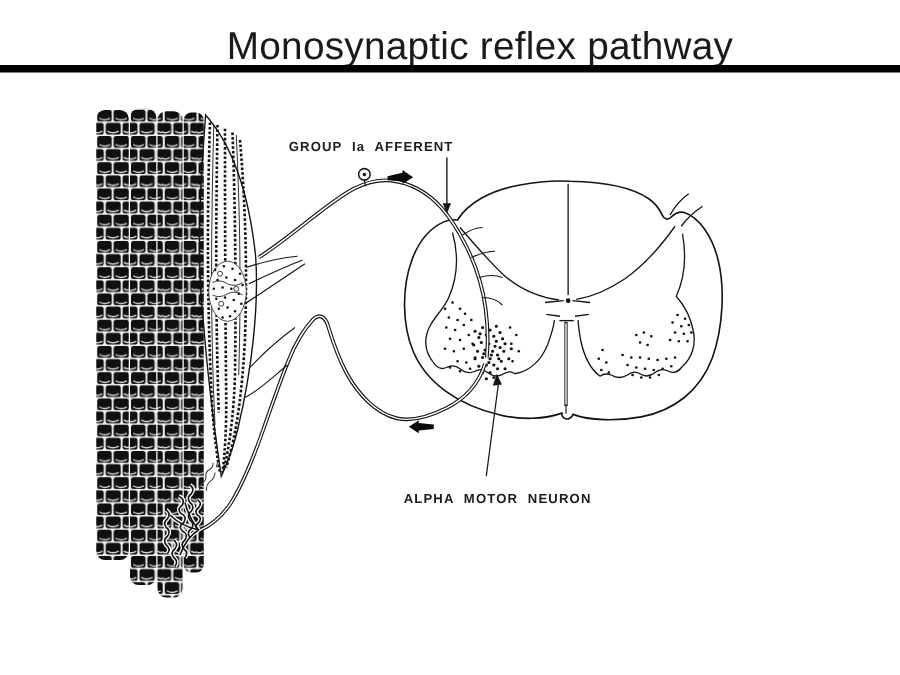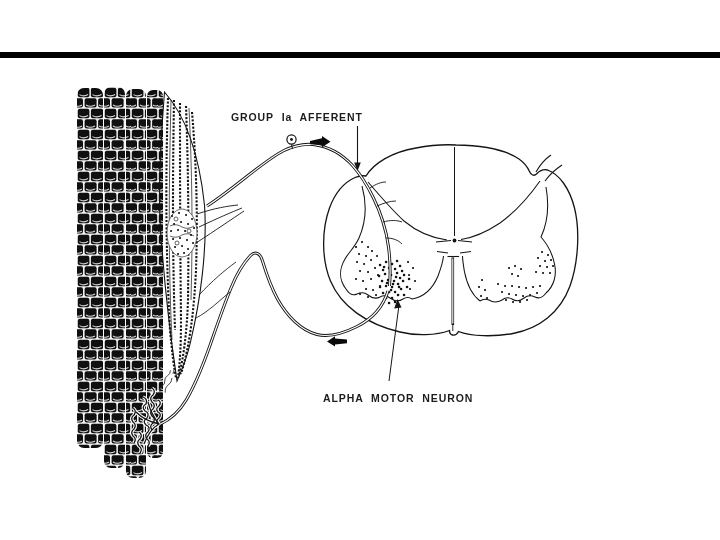--- a/index.html
+++ b/index.html
@@ -13,20 +13,21 @@
   .diagram-figure svg{position:absolute;left:0;top:0;}
   .diag-label{font-family:"Liberation Sans",sans-serif;font-size:10.5px;font-weight:700;
     letter-spacing:0.9px;word-spacing:4px;fill:#1c1c1c;}
   .ink{stroke:#141414;fill:none;}
 </style>
 </head>
 <body>
 
 <div class="slide">
 
+  <h1 class="slide-title">Monosynaptic reflex pathway</h1>
   <div class="title-rule"></div>
 
   <figure class="diagram-figure">
     <svg width="720" height="540" viewBox="0 0 720 540">
       <defs>
         <pattern id="bricks" x="77" y="87" width="27" height="21" patternUnits="userSpaceOnUse">
           <rect x="0" y="0" width="27" height="21" fill="#f2f2f2"></rect>
           <rect x="0.8" y="0.8" width="11.6" height="9.4" rx="2" fill="#101010"></rect>
           <rect x="13.9" y="0.8" width="12.3" height="9.4" rx="2" fill="#101010"></rect>
           <rect x="-5" y="11.2" width="11" height="9.4" rx="2" fill="#101010"></rect>

